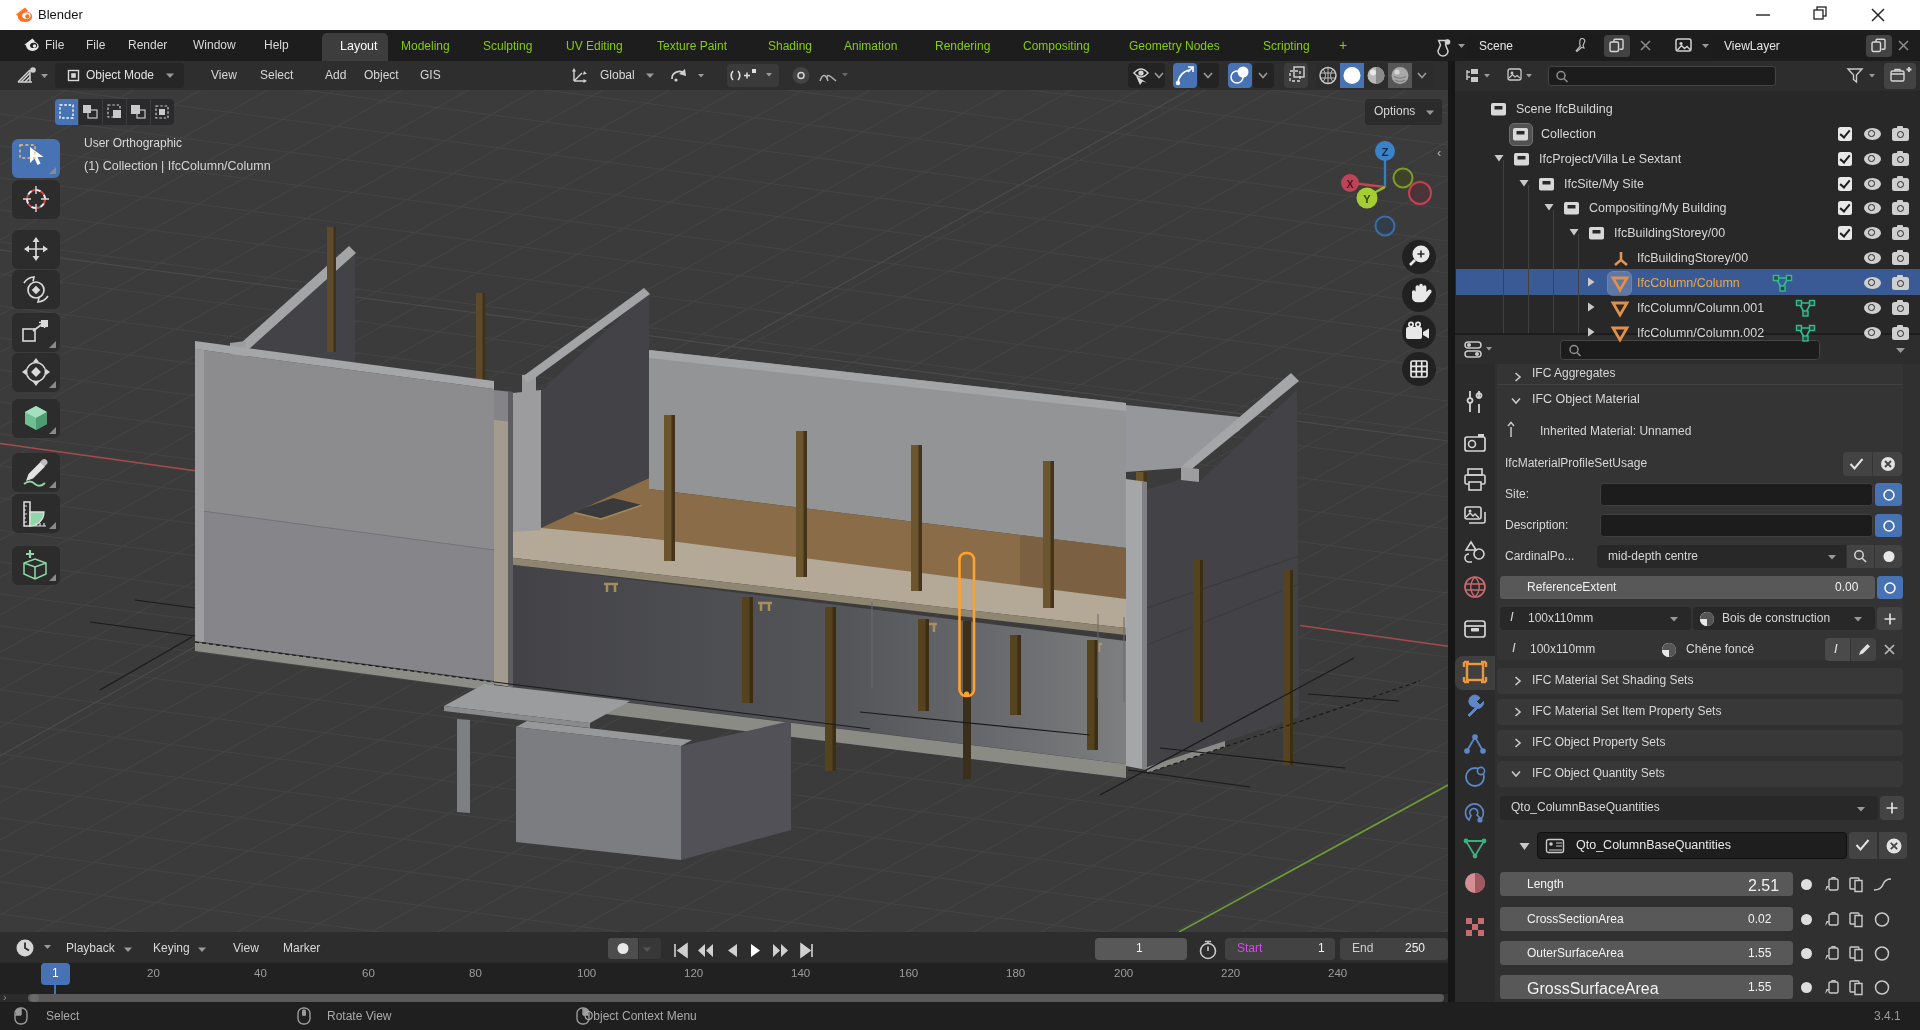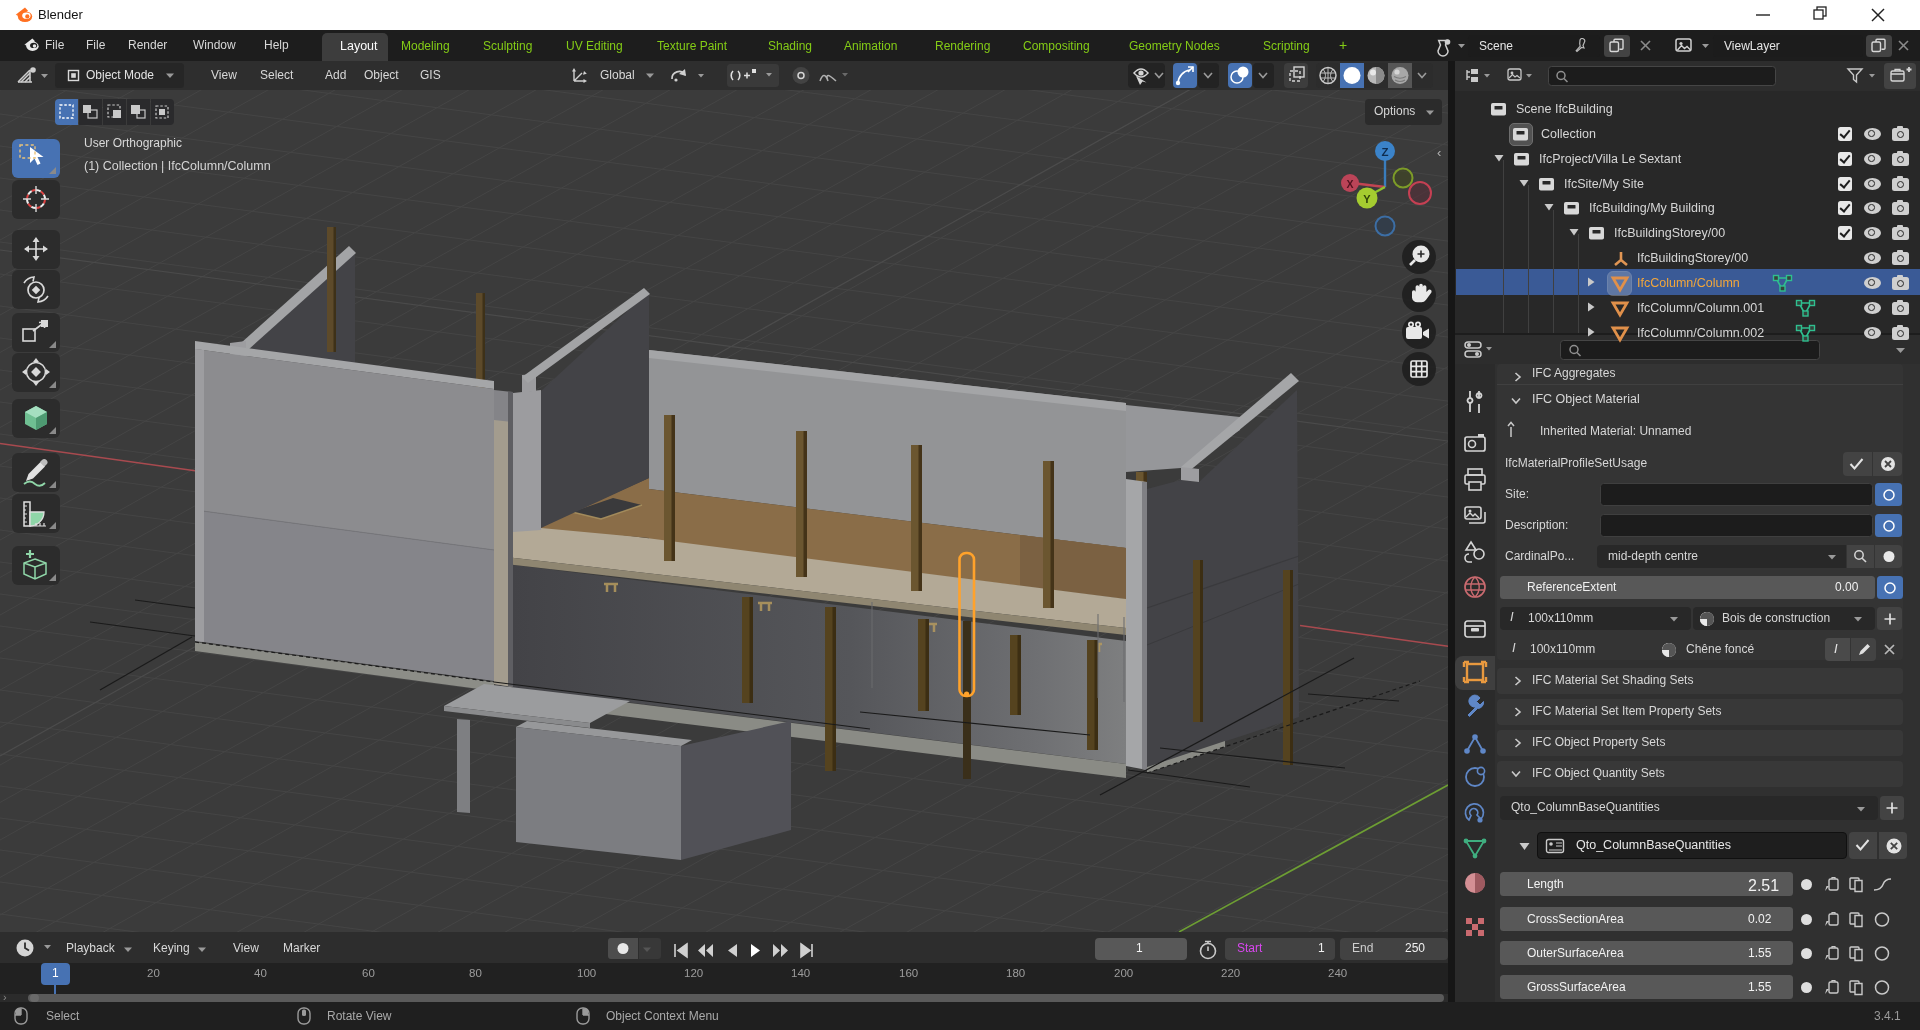--- a/index.html
+++ b/index.html
@@ -602,21 +602,21 @@
 <div class="chk" style="left:1838px;top:177px;z-index:3"></div>
 <div class="eye" style="left:1864px;top:178px;z-index:3"></div>
 <div class="cam" style="left:1892px;top:178px;z-index:3"></div>
 <svg style="left:1543px;top:201px;z-index:3" width="12" height="12" viewBox="0 0 12 12">
     <path d="M1.5,3 h9 l-4.5,6.5 Z" fill="#c9c9c9"></path>
   </svg>
 <svg style="left:1563px;top:201px;z-index:3" width="18" height="15" viewBox="0 0 18 15">
     <rect x="1" y="1" width="15" height="12.5" rx="1.8" fill="#d8d8d8"></rect>
     <rect x="4.5" y="4" width="8" height="3.6" rx="0.6" fill="#282828"></rect>
   </svg>
-<div class="t" style="left:1589px;top:201px;font-size:12.5px;color:#d6d6d6;z-index:3">IfcBuilding/My Building</div>
+<div class="t" style="left:1589px;top:201px;font-size:12.5px;color:#d6d6d6;z-index:3">Compositing/My Building</div>
 <div class="chk" style="left:1838px;top:201px;z-index:3"></div>
 <div class="eye" style="left:1864px;top:202px;z-index:3"></div>
 <div class="cam" style="left:1892px;top:202px;z-index:3"></div>
 <svg style="left:1568px;top:226px;z-index:3" width="12" height="12" viewBox="0 0 12 12">
     <path d="M1.5,3 h9 l-4.5,6.5 Z" fill="#c9c9c9"></path>
   </svg>
 <svg style="left:1588px;top:226px;z-index:3" width="18" height="15" viewBox="0 0 18 15">
     <rect x="1" y="1" width="15" height="12.5" rx="1.8" fill="#d8d8d8"></rect>
     <rect x="4.5" y="4" width="8" height="3.6" rx="0.6" fill="#282828"></rect>
   </svg>
@@ -965,21 +965,21 @@
     <path d="M3,16 l4,-5 l-2.5,0 Z" fill="#c9c9c9"></path>
   </svg>
 <svg style="left:1847px;top:944px;z-index:4" width="20" height="19" viewBox="0 0 20 19">
     <rect x="3" y="3" width="9" height="11" rx="1" fill="none" stroke="#c9c9c9" stroke-width="1.4"></rect>
     <path d="M8,5.5 h7 v11 h-7 Z" fill="#2d2d2d" stroke="#c9c9c9" stroke-width="1.4"></path>
   </svg>
 <svg style="left:1872px;top:945px;z-index:4" width="20" height="17" viewBox="0 0 20 17">
     <circle cx="10" cy="8.5" r="6.5" fill="none" stroke="#c9c9c9" stroke-width="1.5"></circle>
   </svg>
 <div class="slider" style="left:1500px;top:975px;width:293px;height:24px"></div>
-<div class="t" style="left:1527px;top:980px;font-size:12px;color:#f2f2f2;z-index:4">GrossSurfaceArea</div>
+<div class="t" style="left:1527px;top:980px;font-size:16px;color:#f2f2f2;z-index:4">GrossSurfaceArea</div>
 <div class="t" style="left:1748px;top:980px;font-size:12px;color:#f2f2f2;z-index:4">1.55</div>
 <svg style="left:1799px;top:980px;z-index:4" width="15" height="15" viewBox="0 0 15 15">
     <circle cx="7.5" cy="7.5" r="5.5" fill="#dedede"></circle>
   </svg>
 <svg style="left:1822px;top:978px;z-index:4" width="20" height="19" viewBox="0 0 20 19">
     <rect x="7" y="4" width="9" height="11" rx="1.5" fill="none" stroke="#c9c9c9" stroke-width="1.4"></rect>
     <path d="M10,4 v-1.5 h3 v1.5" stroke="#c9c9c9" stroke-width="1.2" fill="none"></path>
     <path d="M3,16 l4,-5 l-2.5,0 Z" fill="#c9c9c9"></path>
   </svg>
 <svg style="left:1847px;top:978px;z-index:4" width="20" height="19" viewBox="0 0 20 19">
@@ -1063,14 +1063,14 @@
 <svg style="left:295px;top:1007px" width="20" height="19" viewBox="0 0 20 19">
   <rect x="3" y="1" width="12" height="16" rx="5.5" fill="none" stroke="#9a9a9a" stroke-width="1.4"></rect>
   <rect x="7" y="2.5" width="4" height="6.5" rx="1.5" fill="#9a9a9a"></rect>
 </svg>
 <div class="t" style="left:327px;top:1009px;font-size:12px;color:#a9a9a9">Rotate View</div>
 <svg style="left:574px;top:1007px" width="20" height="19" viewBox="0 0 20 19">
   <rect x="3" y="1" width="12" height="16" rx="5.5" fill="none" stroke="#9a9a9a" stroke-width="1.4"></rect>
   <path d="M9,8 h6 M9,1.5 v6.5" stroke="#9a9a9a" stroke-width="1.4"></path>
   <path d="M14,2.5 a5,5 0 0 0 -5,-1 l0,6.5 l5,0 Z" fill="#9a9a9a"></path>
 </svg>
-<div class="t" style="left:606px;top:1009px;font-size:12px;color:#a9a9a9">Object Context Menu</div>
+<div class="t" style="left:584px;top:1009px;font-size:12px;color:#a9a9a9">Object Context Menu</div>
 <div class="t" style="left:1874px;top:1009px;font-size:12px;color:#9a9a9a">3.4.1</div>
 
 </body></html>

